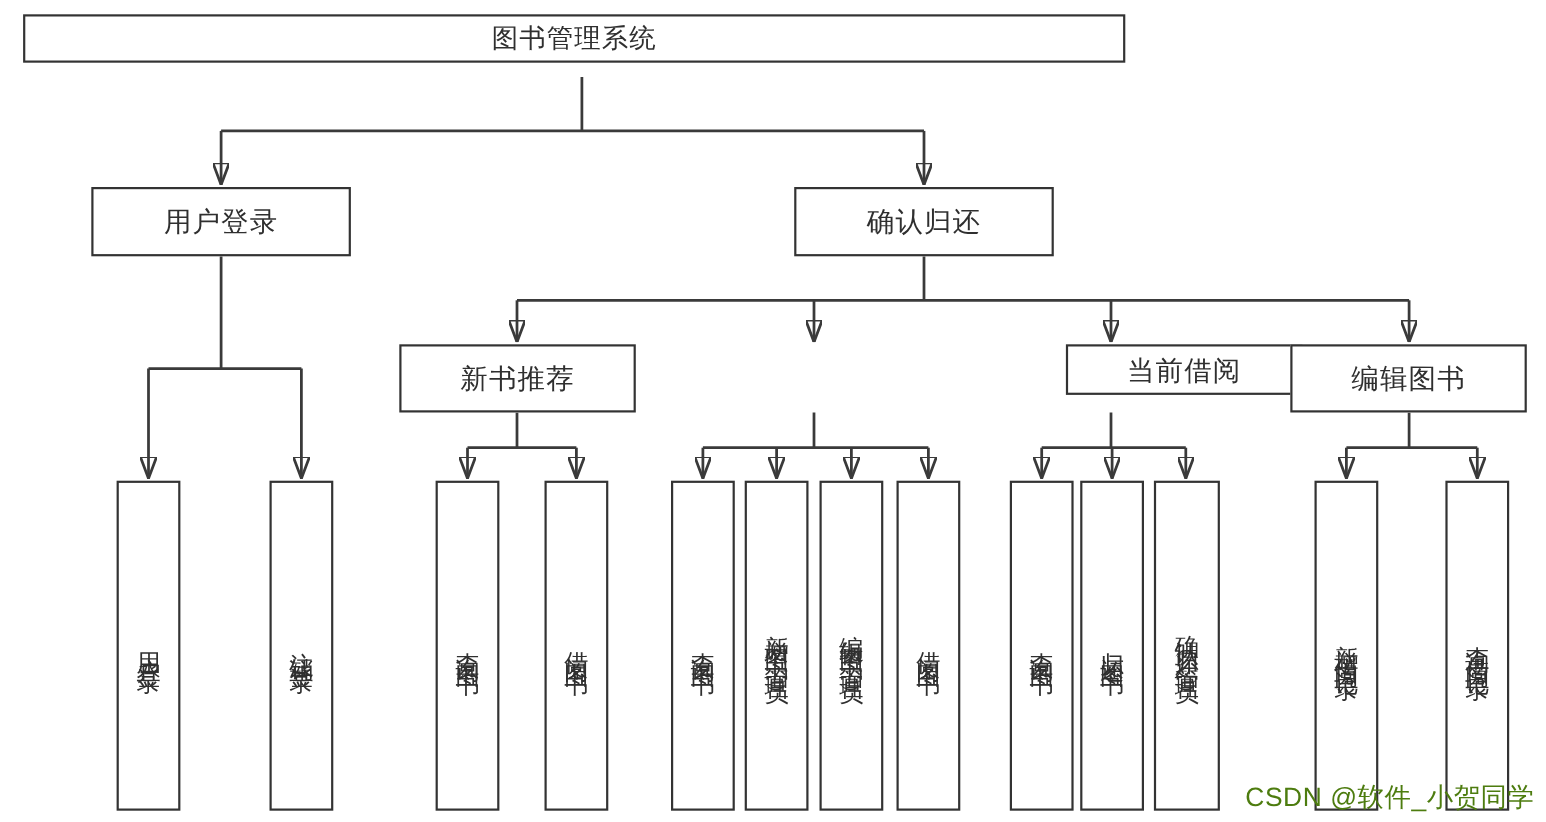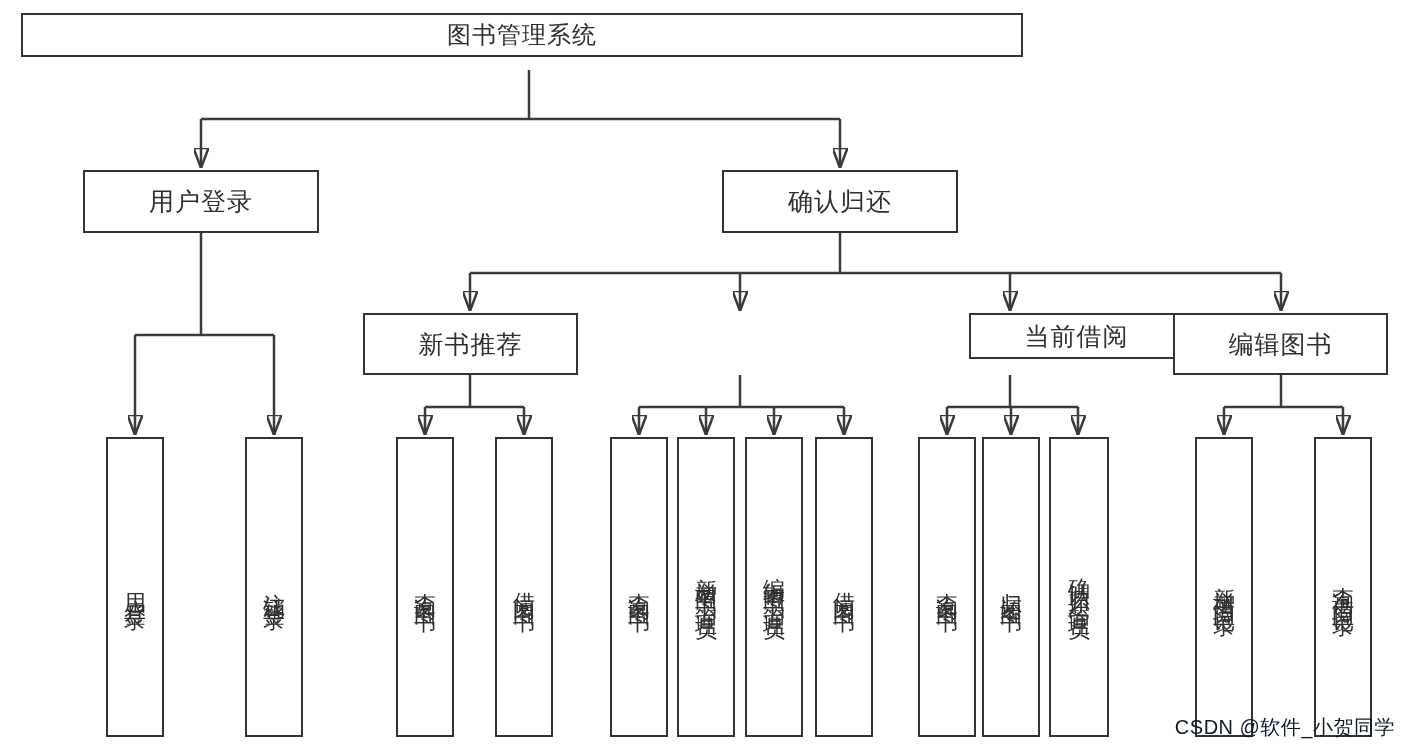--- a/index.html
+++ b/index.html
@@ -45,23 +45,23 @@
     font-size: 22px;
     letter-spacing: 6px;
     writing-mode: vertical-rl;
     text-orientation: mixed;
     line-height: 1;
   }
   .watermark {
     position: absolute;
     right: 10px;
     bottom: 6px;
-    font-size: 20px;
+    font-size: 24px;
     letter-spacing: 0.5px;
-    color: #0f172a;
+    color: #4d7c0f;
     z-index: 5;
     white-space: nowrap;
   }
 </style>
 </head>
 <body>
 
 <div class="canvas">
 
   <svg class="connectors" width="1405" height="747" viewBox="0 0 1405 747" xmlns="http://www.w3.org/2000/svg">

